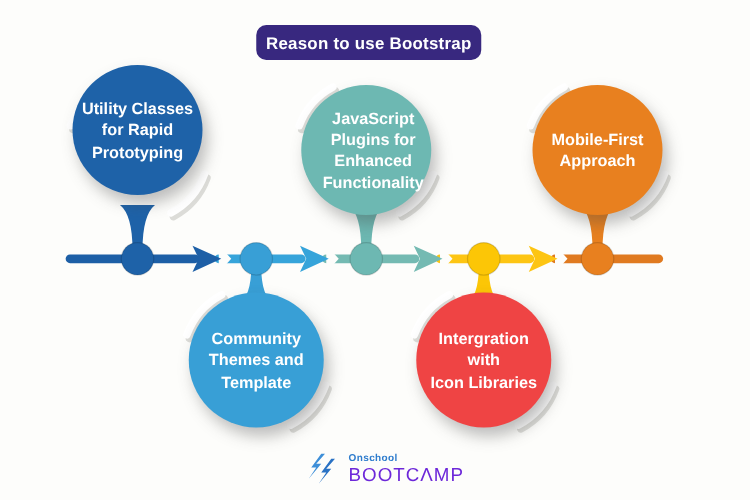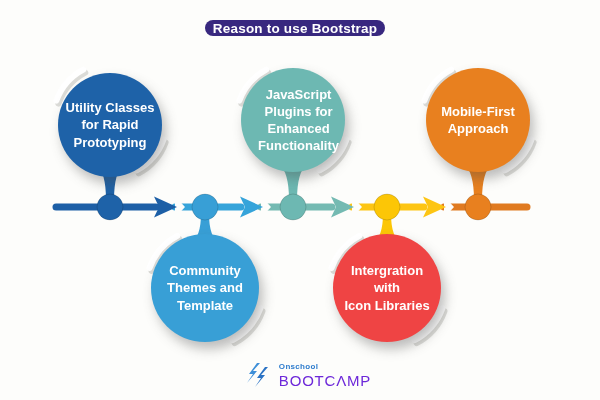--- a/index.html
+++ b/index.html
@@ -3,21 +3,21 @@
 <meta charset="utf-8">
 <style>
   html,body{margin:0;padding:0;}
   body{
     width:600px;height:400px;position:relative;overflow:hidden;
     background:#fdfdfb;
     font-family:"Liberation Sans", sans-serif;
   }
   .canvas{position:absolute;inset:0;}
   .title-badge{
-    position:absolute;left:205px;top:20px;width:180px;height:16px;
+    position:absolute;left:205px;top:20px;width:180px;height:28px;
     background:#38287f;border-radius:8px;color:#ffffff;
     font-size:13.5px;font-weight:700;display:flex;align-items:center;justify-content:center;
     letter-spacing:.2px;
   }
   svg.timeline{position:absolute;left:0;top:0;}
   .bubble{
     position:absolute;border-radius:50%;
     display:flex;align-items:center;justify-content:center;text-align:center;
     box-shadow:4px 7px 12px rgba(70,70,70,.35);
   }
@@ -94,21 +94,21 @@
       <circle cx="110" cy="120" r="57" pathLength="360" stroke-dasharray="42 138" stroke-dashoffset="-20"></circle>
       <circle cx="293" cy="120" r="57" pathLength="360" stroke-dasharray="42 138" stroke-dashoffset="-20"></circle>
       <circle cx="478" cy="120" r="57" pathLength="360" stroke-dasharray="42 138" stroke-dashoffset="-20"></circle>
       <circle cx="205" cy="288" r="59" pathLength="360" stroke-dasharray="42 138" stroke-dashoffset="-20"></circle>
       <circle cx="387" cy="288" r="59" pathLength="360" stroke-dasharray="42 138" stroke-dashoffset="-20"></circle>
     </g>
   </svg>
 
   <div class="title-badge">Reason to use Bootstrap</div>
 
-  <div class="bubble c-blue" style="left:58px;top:73px;width:104px;height:104px;">
+  <div class="bubble c-blue" style="left:58px;top:52px;width:104px;height:104px;">
     <span class="bubble-label">Utility Classes
 for Rapid
 Prototyping</span>
   </div>
 
   <div class="bubble c-teal" style="left:241px;top:68px;width:104px;height:104px;justify-content:flex-end;">
     <span class="bubble-label">JavaScript
 Plugins for
 Enhanced
 Functionality</span>

